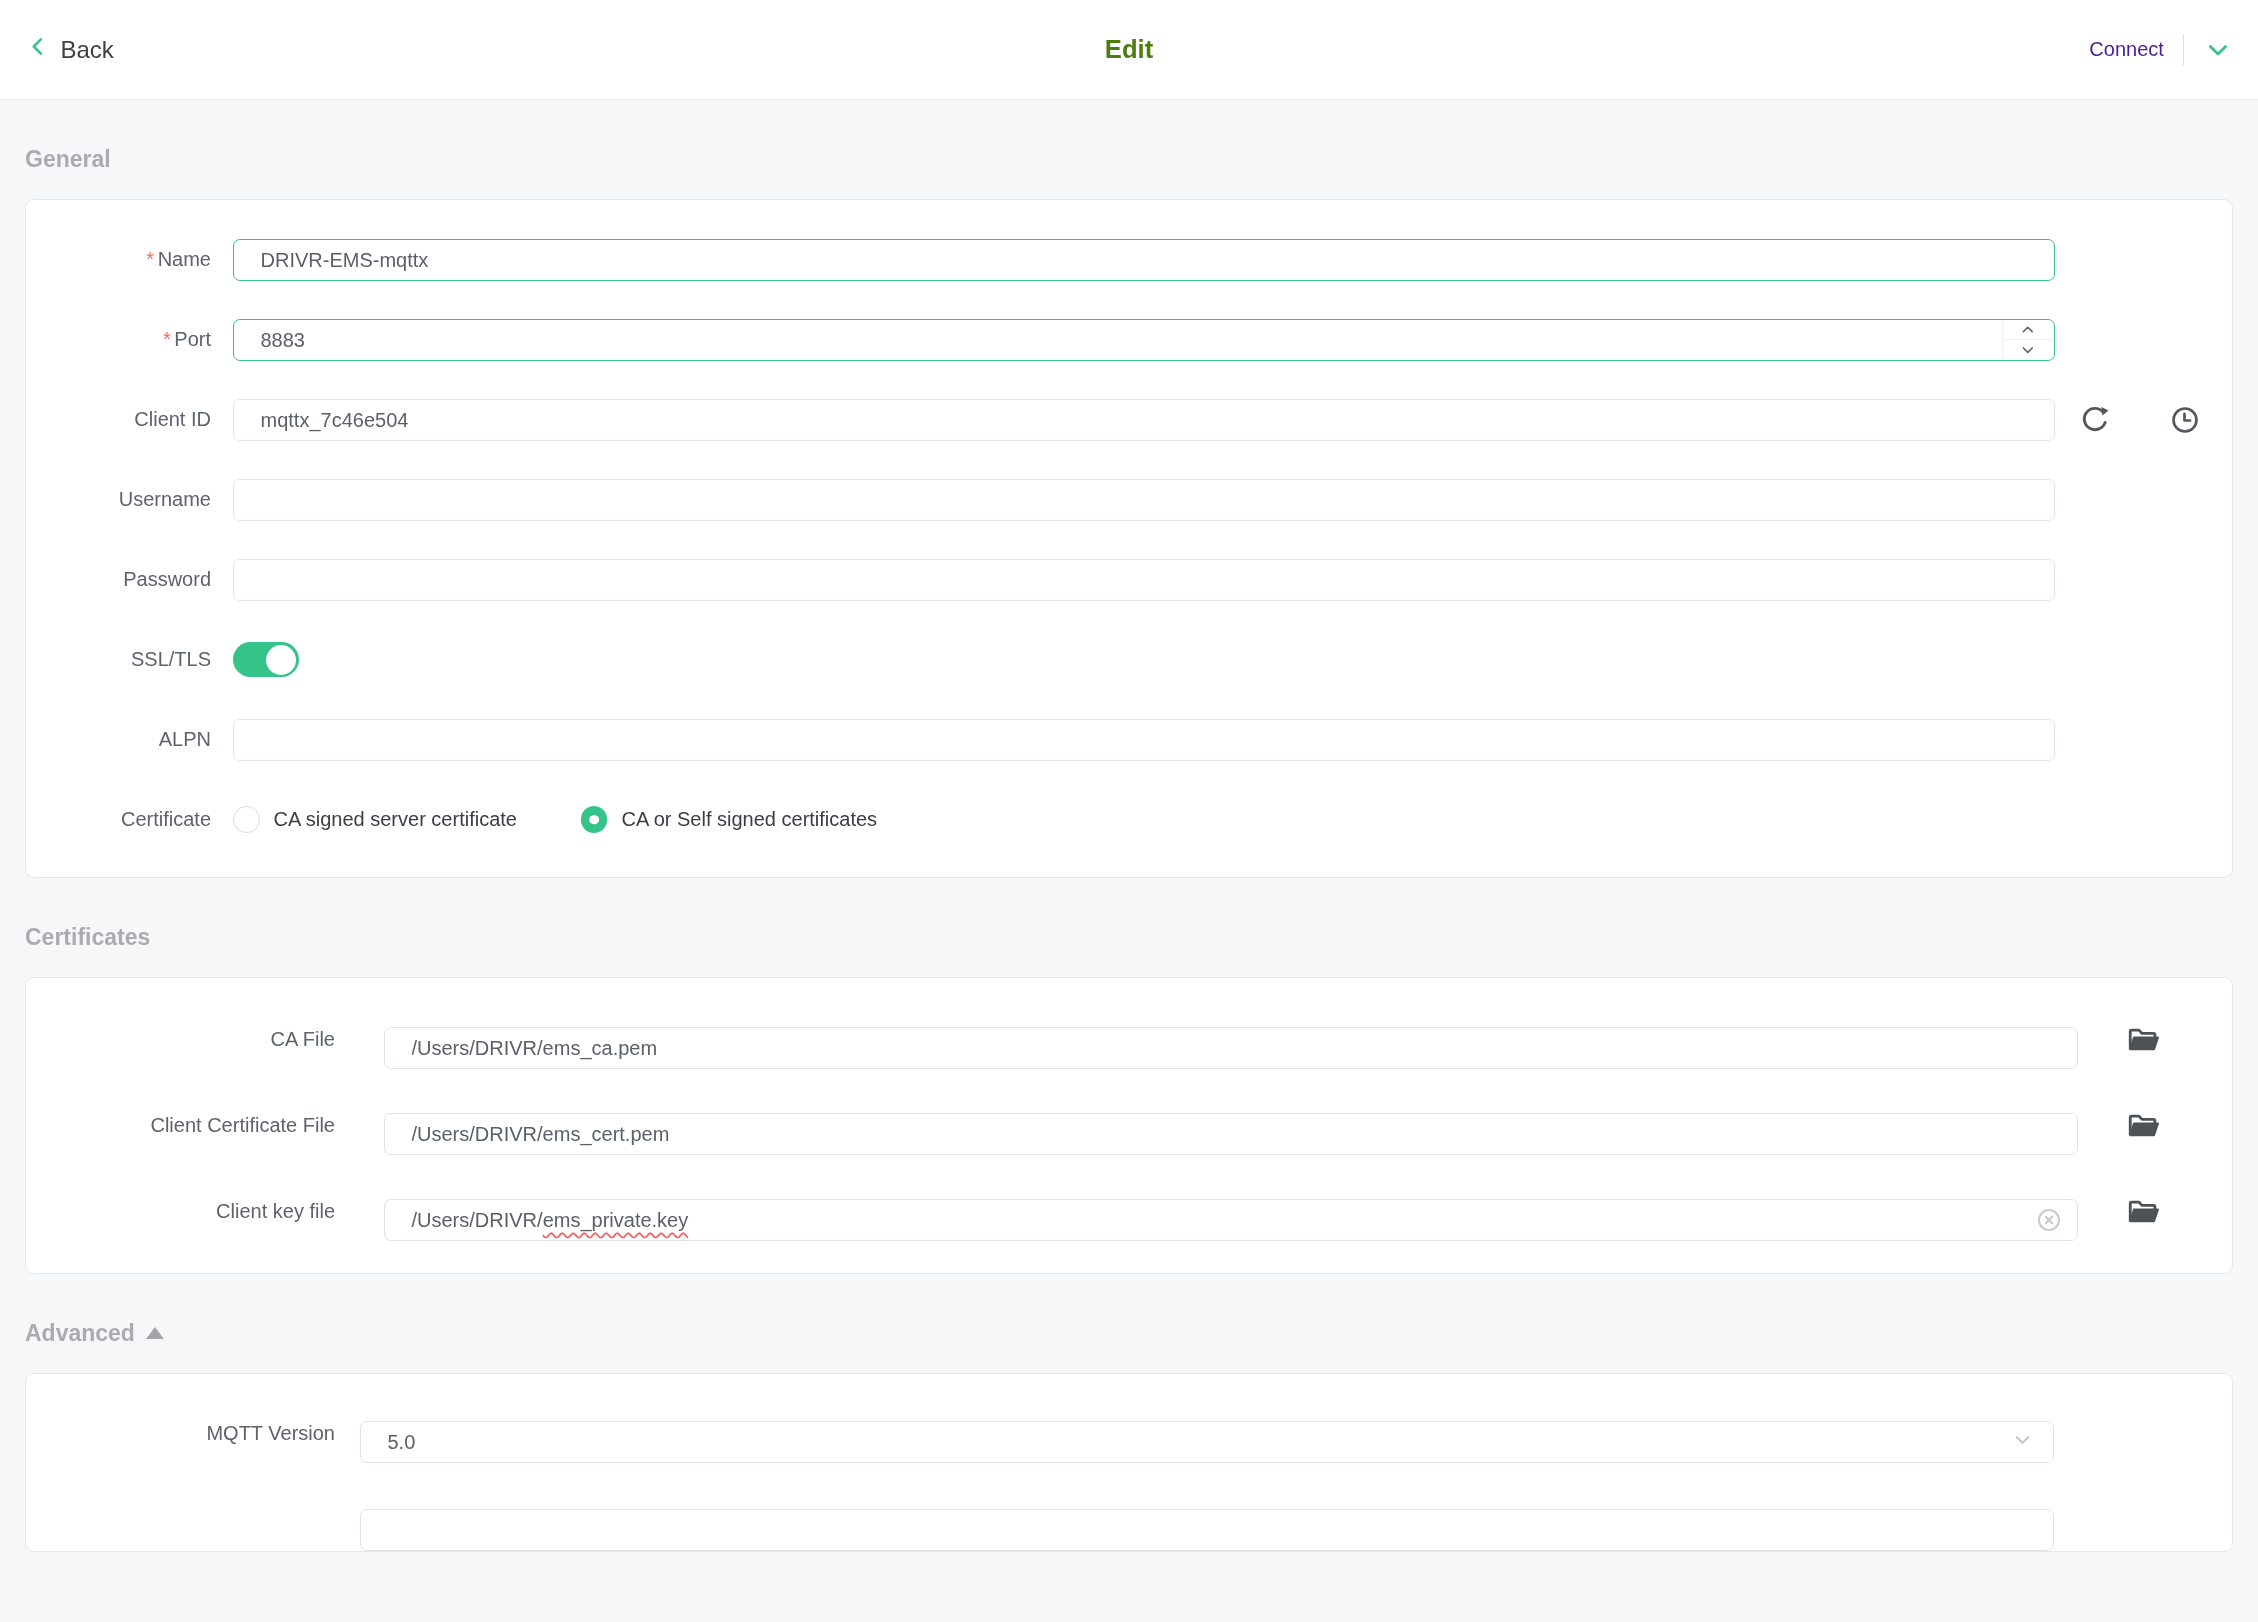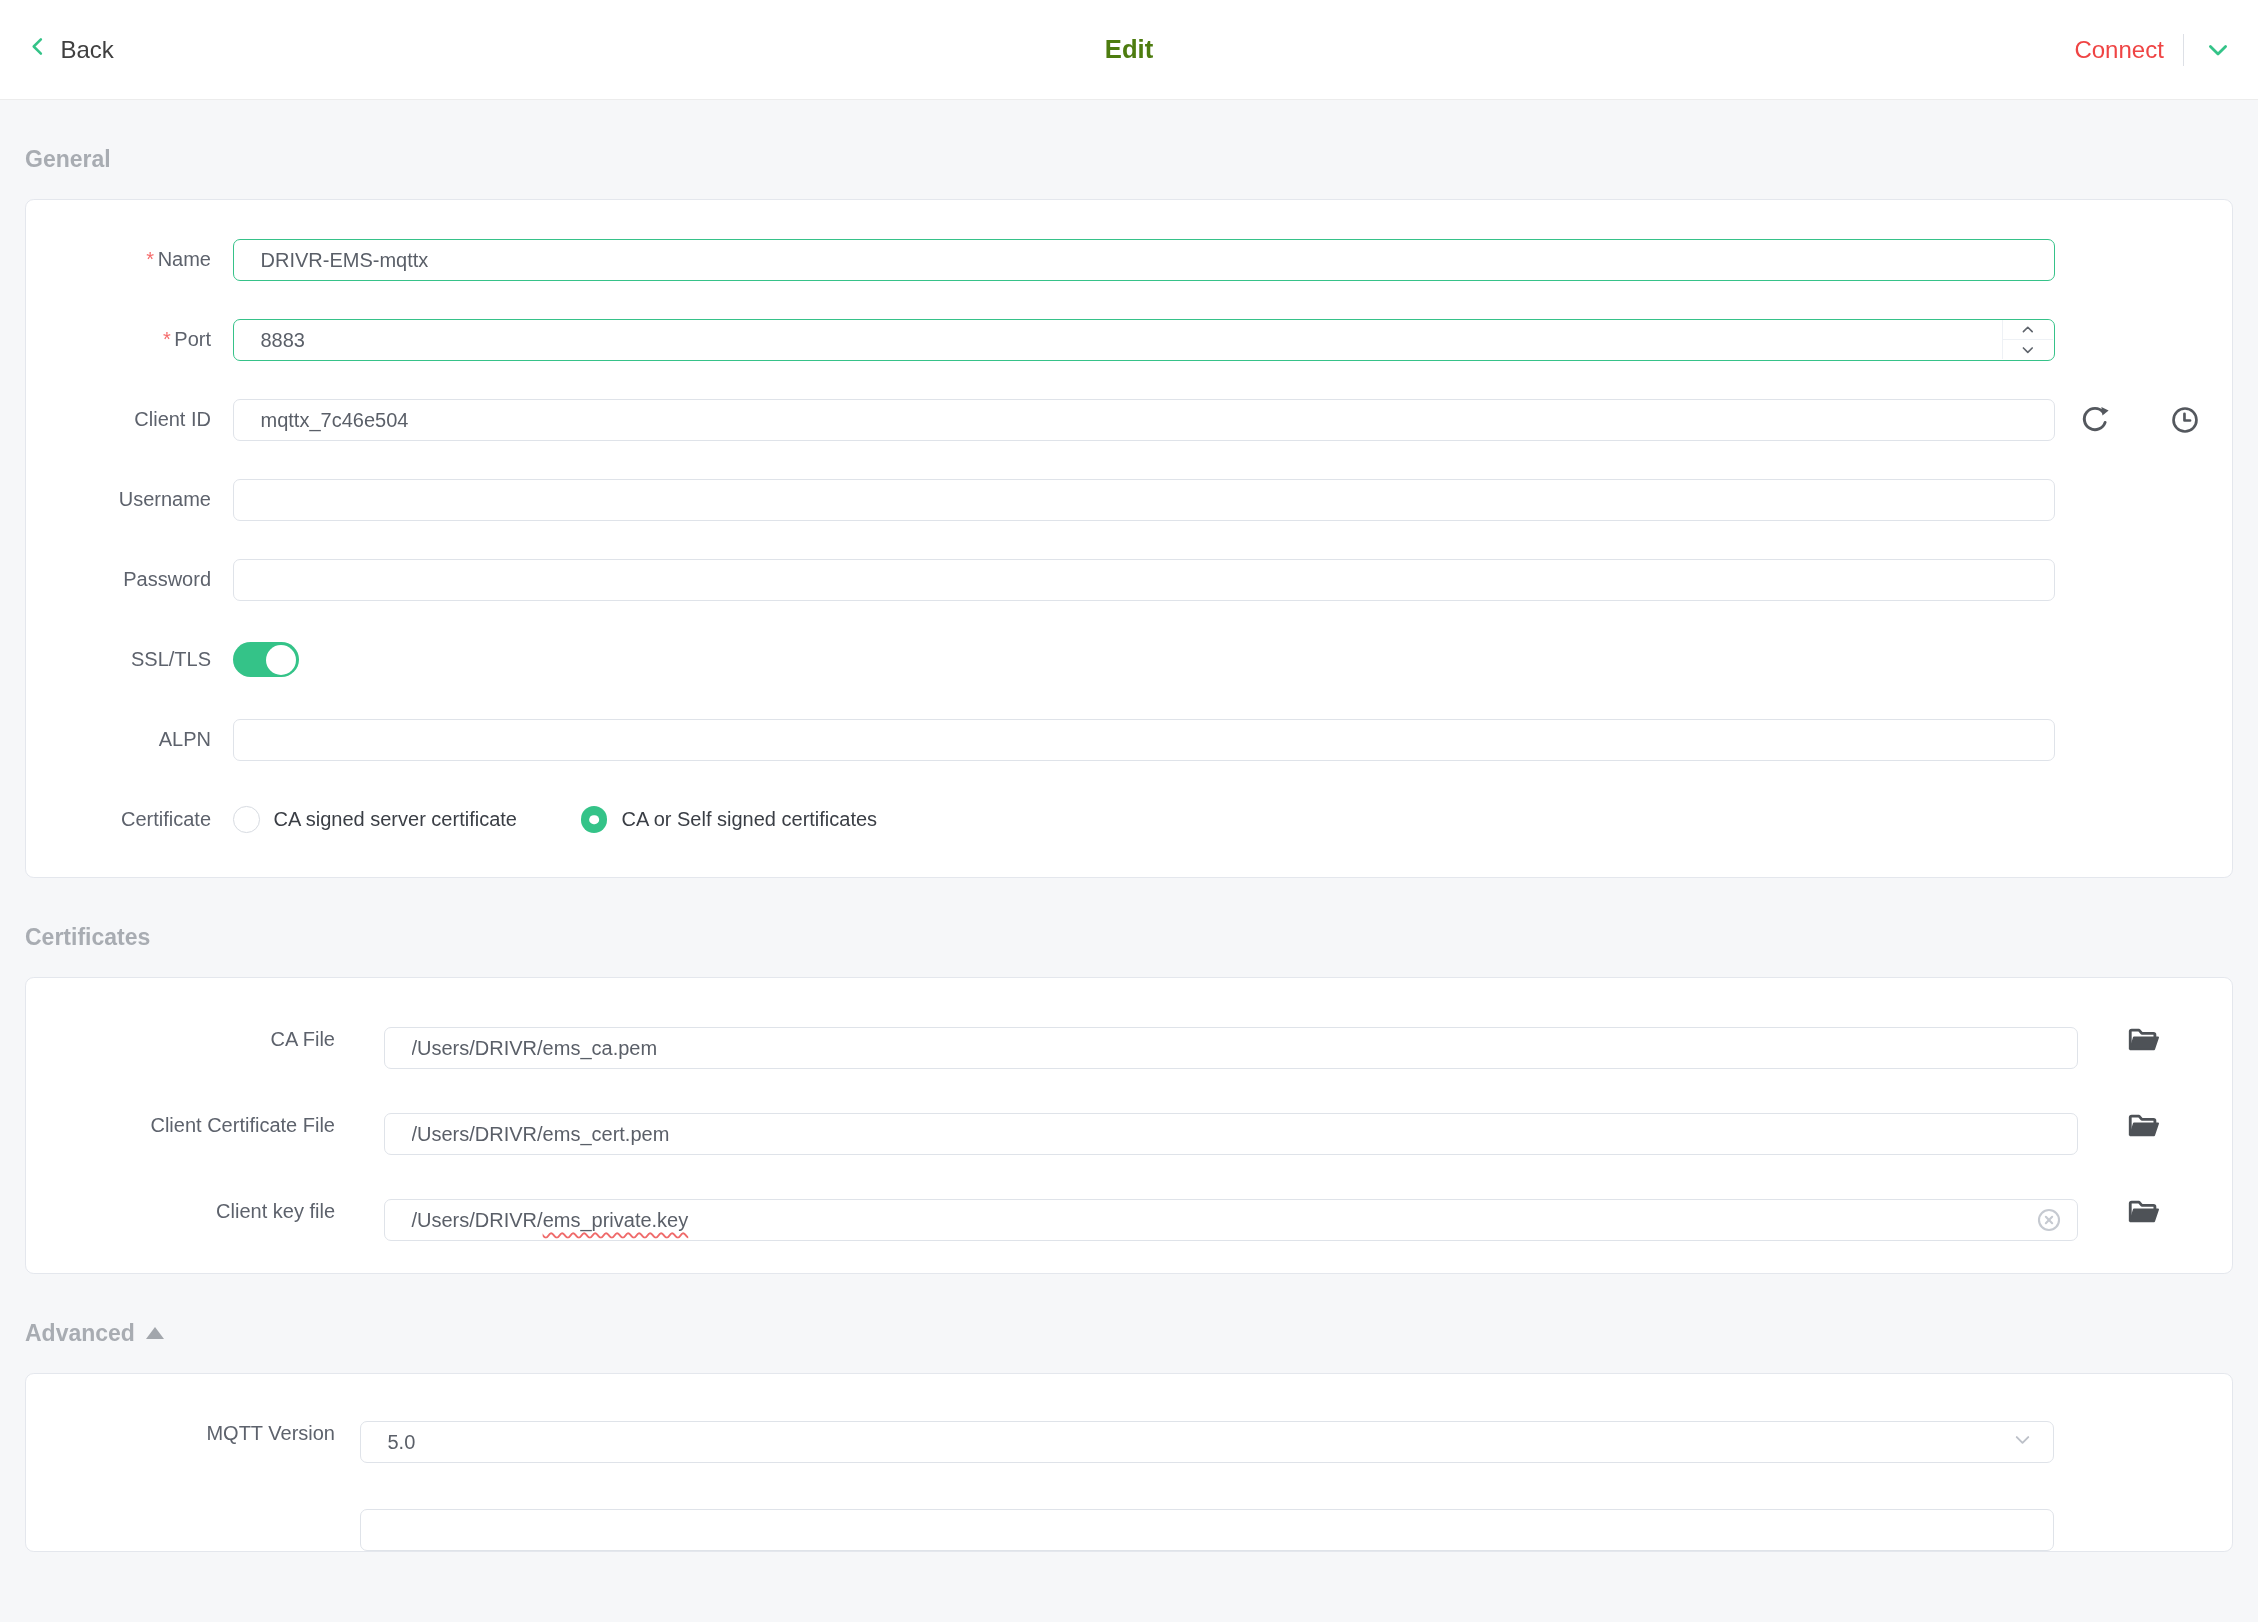--- a/index.html
+++ b/index.html
@@ -14,21 +14,21 @@
   .topbar {
     height:100px; background:#ffffff; border-bottom:0.9px solid #ececec;
     display:flex; align-items:center; padding:0 26.5px; position:relative;
   }
   .back-btn { display:flex; align-items:flex-end; gap:11px; color:#404040; font-size:24px; cursor:pointer; }
   .page-title {
     position:absolute; left:50%; transform:translateX(-50%);
     font-size:25.6px; font-weight:700; color:#4d7c0f;
   }
   .topbar-right { margin-left:auto; display:flex; align-items:center; gap:19.4px; }
-  .connect-btn { color:#ef4444; font-size:24px; cursor:pointer; }
+  .connect-btn { color:#4c1d95; font-size:20px; cursor:pointer; }
   .vdiv { width:0.9px; height:32px; background:#dde0e6; }
 
   
   .content { padding:0 25px; }
   .section-title {
     margin-top:44px; margin-bottom:25px; height:30px;
     display:flex; align-items:center; gap:10.6px;
     font-size:23px; font-weight:700; color:#a8acb2;
   }
   .caret-up { width:0; height:0; border-left:9.7px solid transparent; border-right:9.7px solid transparent; border-bottom:12.4px solid #a2a6ac; }

